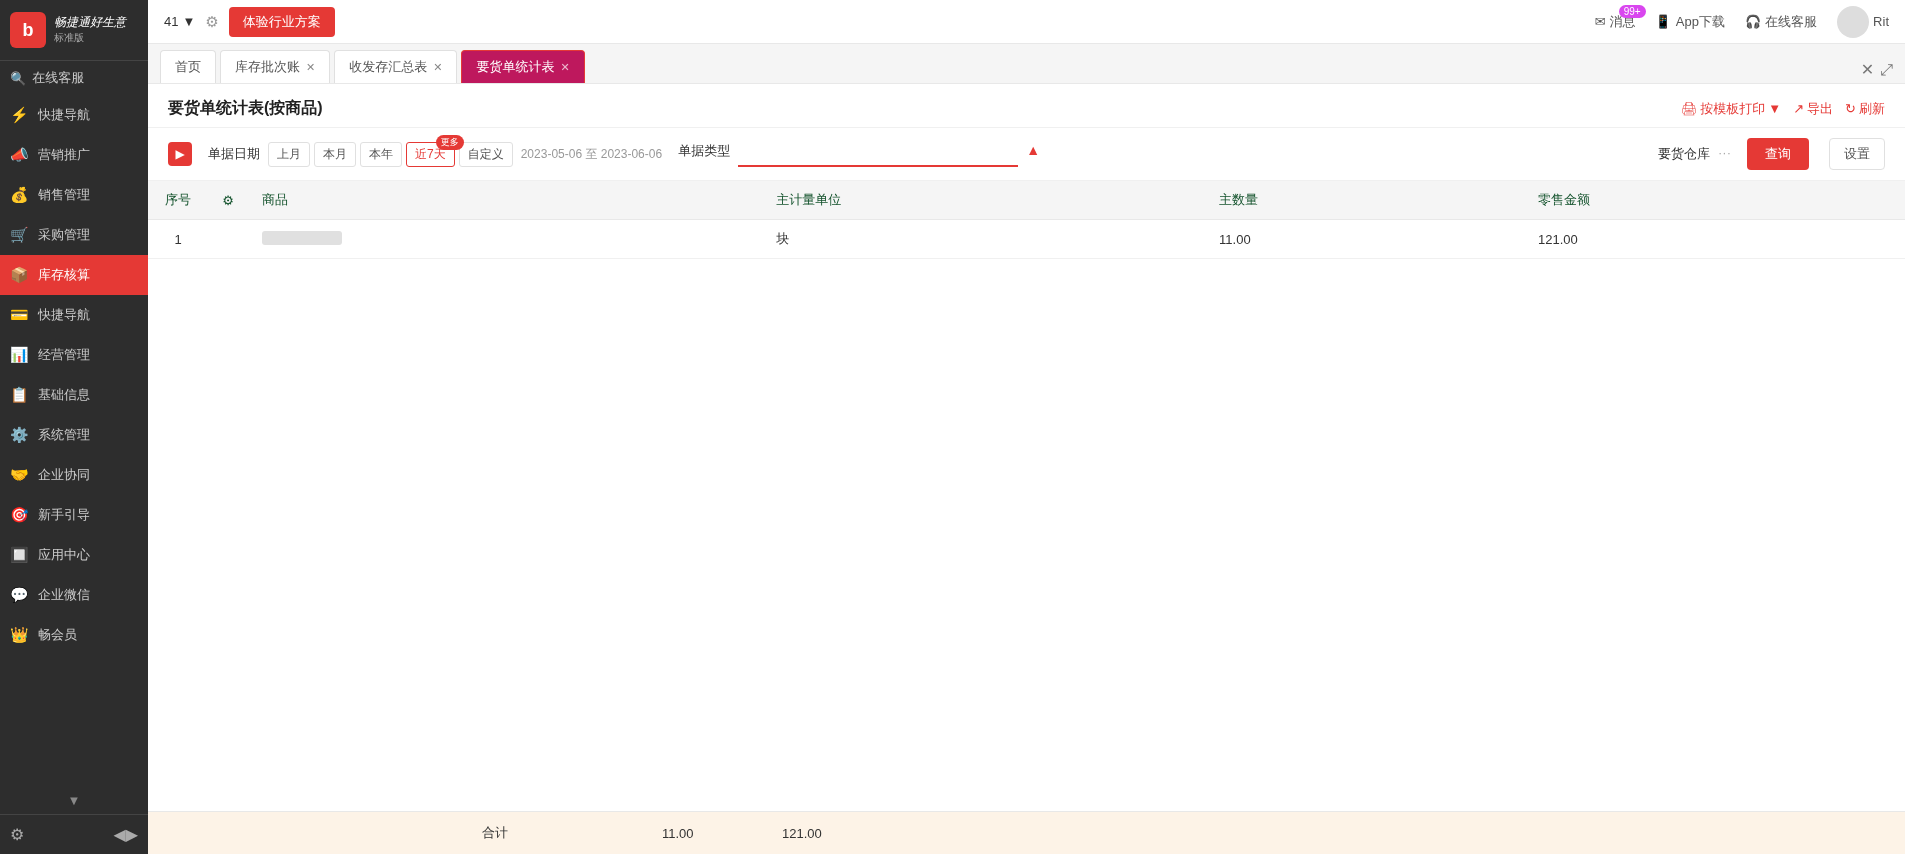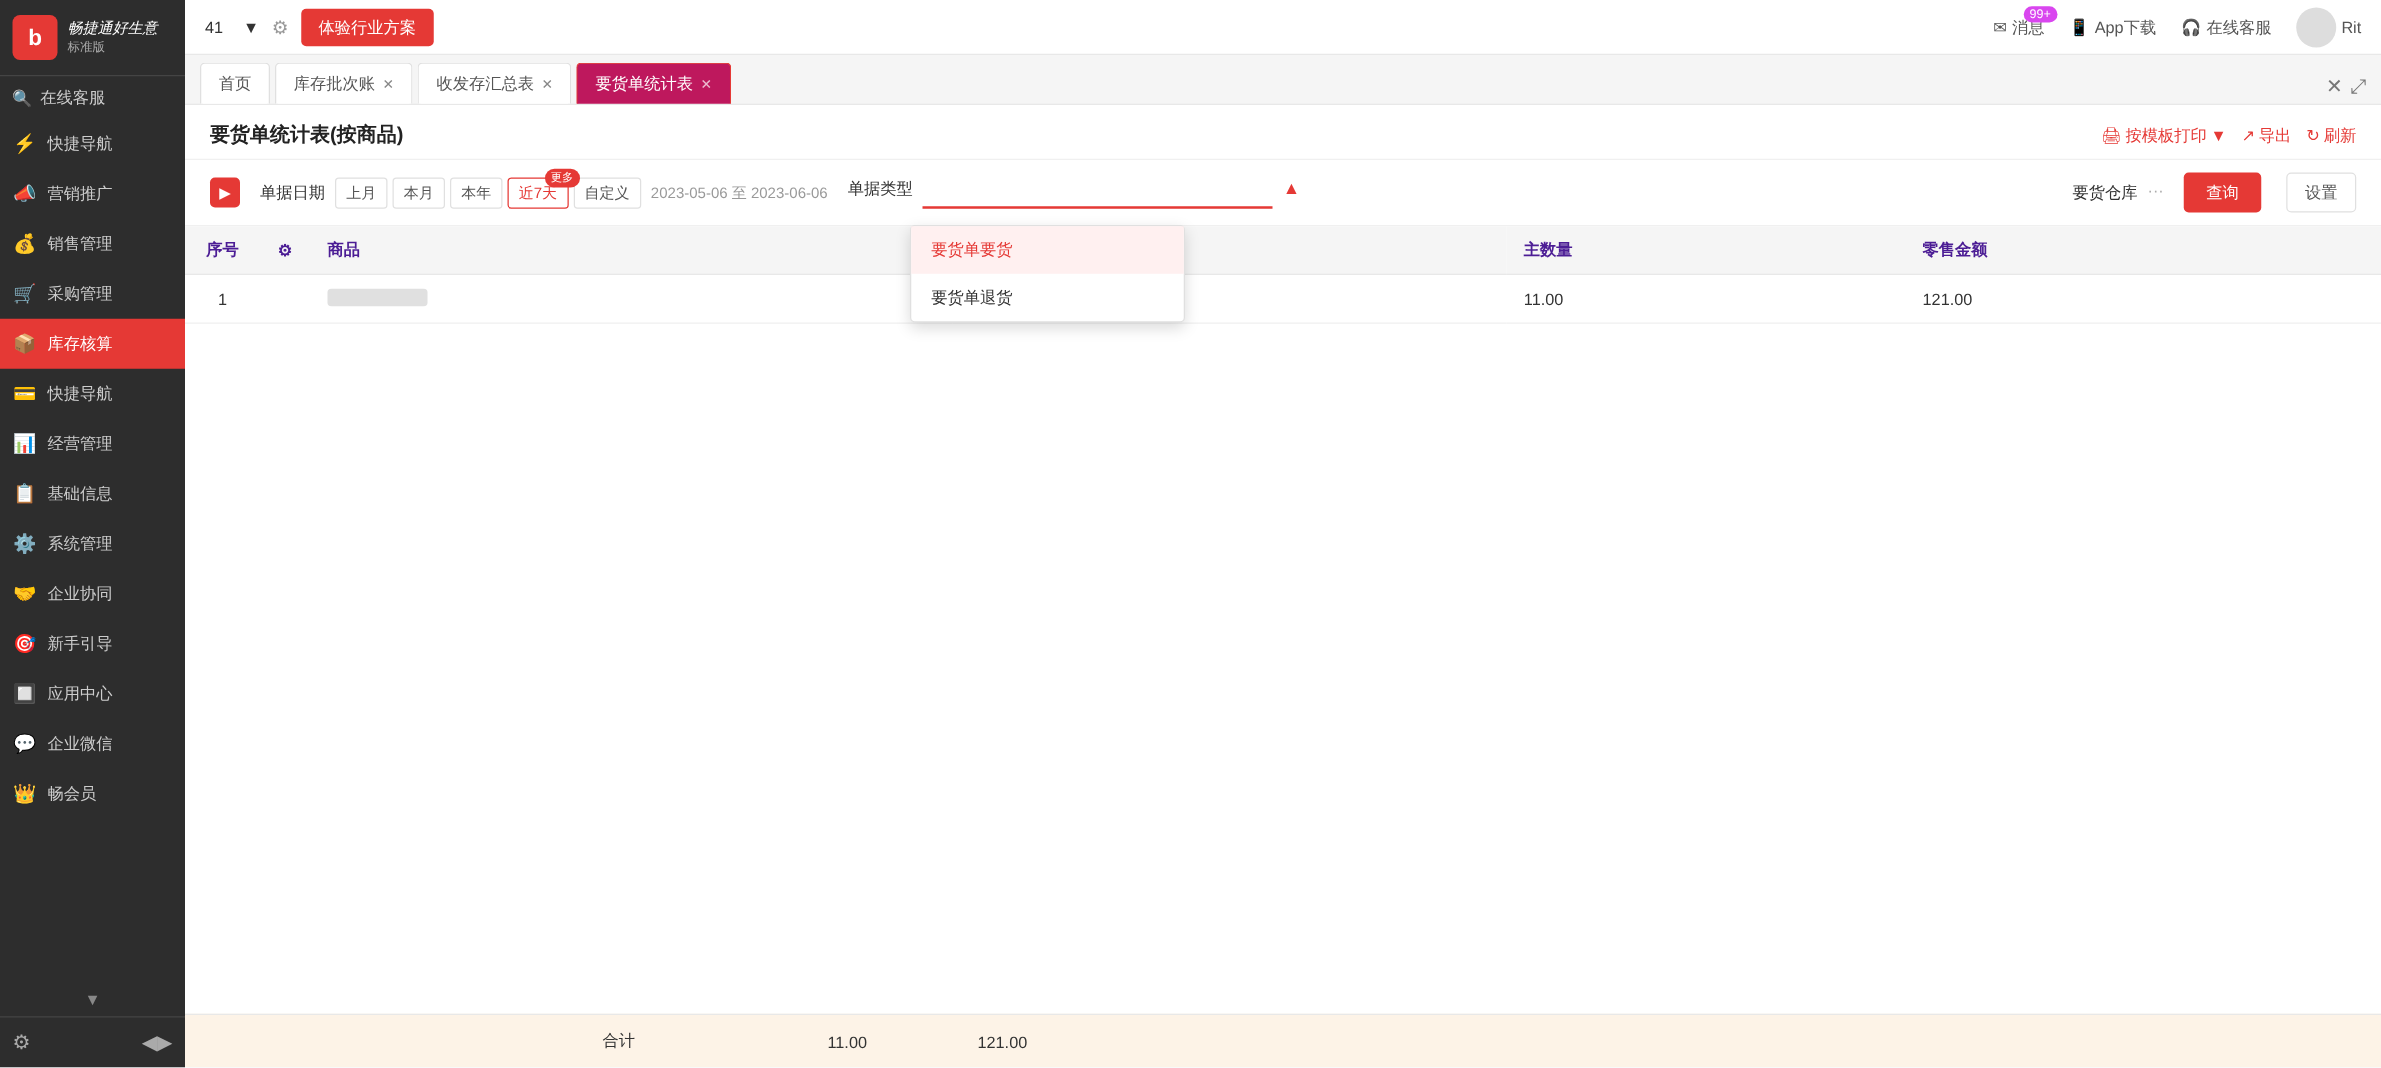--- a/index.html
+++ b/index.html
@@ -100,21 +100,21 @@
       flex-shrink: 0;
     }
     .topbar-left {
       display: flex;
       align-items: center;
       gap: 10px;
     }
     .topbar-store {
       display: flex;
       align-items: flex-end;
-      gap: 16px;
+      gap: 4px;
       color: #333;
       font-size: 13px;
       cursor: pointer;
     }
     .topbar-gear { color: #999; cursor: pointer; font-size: 15px; }
     .topbar-trial-btn {
       background: #e53935;
       color: white;
       border: none;
       padding: 6px 14px;
@@ -372,22 +372,22 @@
       width: 100%;
       border-collapse: collapse;
       font-size: 13px;
     }
     thead tr {
       background: #f5f5f5;
     }
     th {
       padding: 10px 14px;
       text-align: left;
-      color: #4c1d95;
-      font-weight: 700;
+      color: #14532d;
+      font-weight: 400;
       border-bottom: 1px solid #e8e8e8;
       white-space: nowrap;
     }
     td {
       padding: 10px 14px;
       border-bottom: 1px solid #f0f0f0;
       color: #333;
     }
 
     
@@ -598,24 +598,20 @@
       <div class="warehouse-filter">
         <span class="warehouse-label">要货仓库</span>
         <span class="warehouse-dots">···</span>
       </div>
 
       <div class="filter-actions">
         <button class="btn-query">查询</button>
         <button class="btn-settings">设置</button>
       </div>
 
-      <div class="dropdown-overlay">
-        <div class="dropdown-item selected">要货单要货</div>
-        <div class="dropdown-item">要货单退货</div>
-      </div>
     </div>
 
     <div class="table-wrapper">
       <table>
         <thead>
           <tr>
             <th style="width:60px;text-align:center;">序号</th>
             <th style="width:40px;text-align:center;">
               <span>⚙</span>
             </th>

